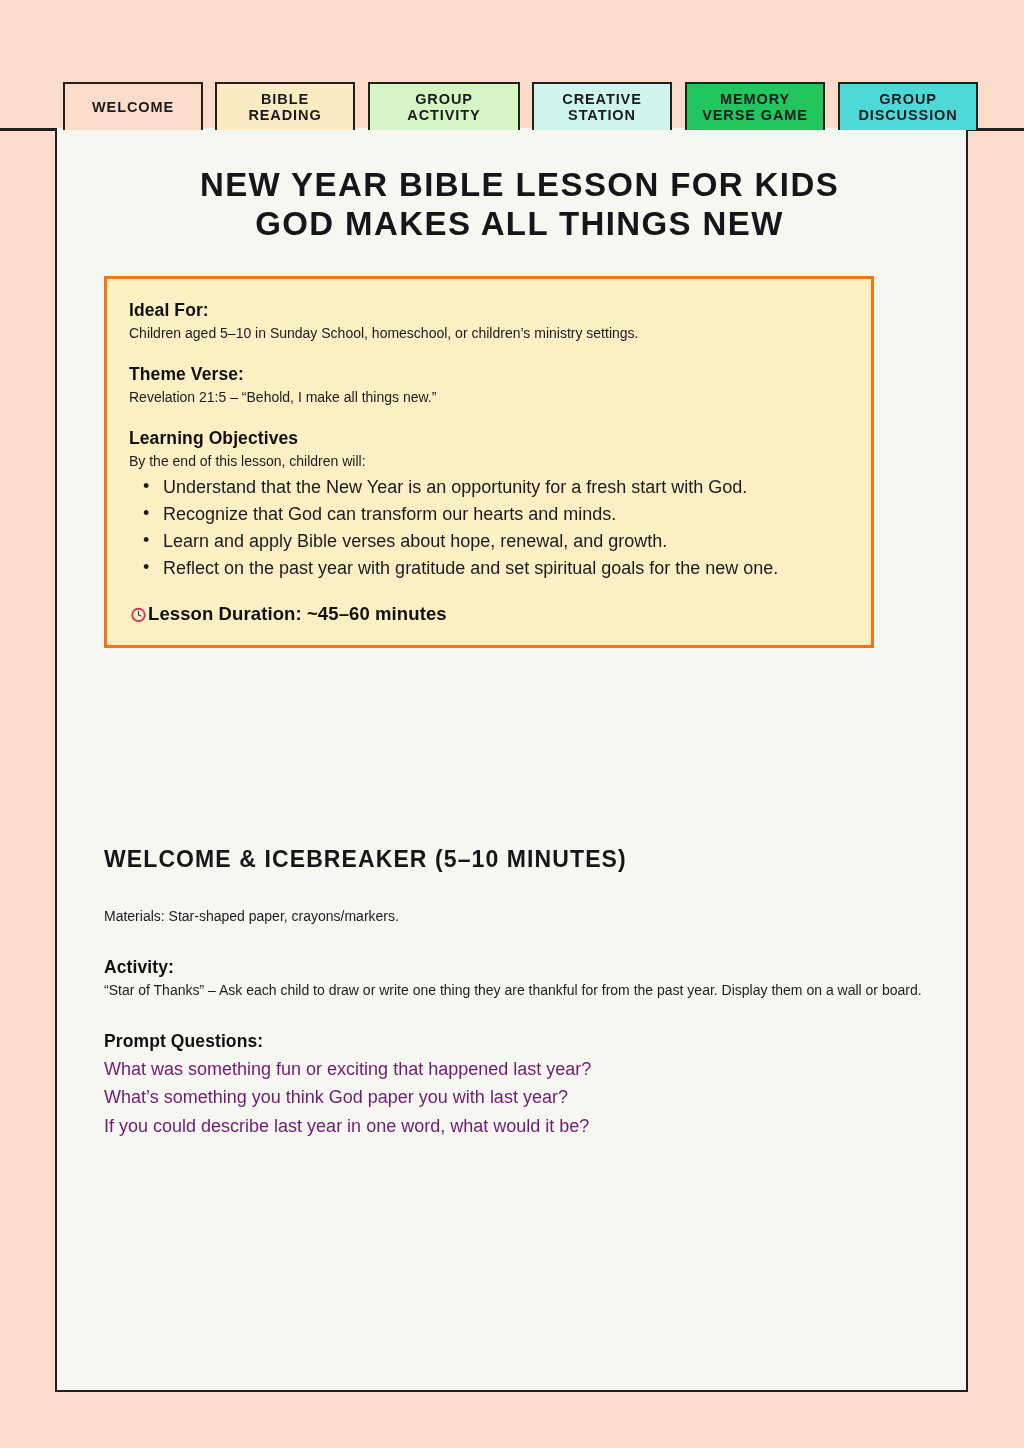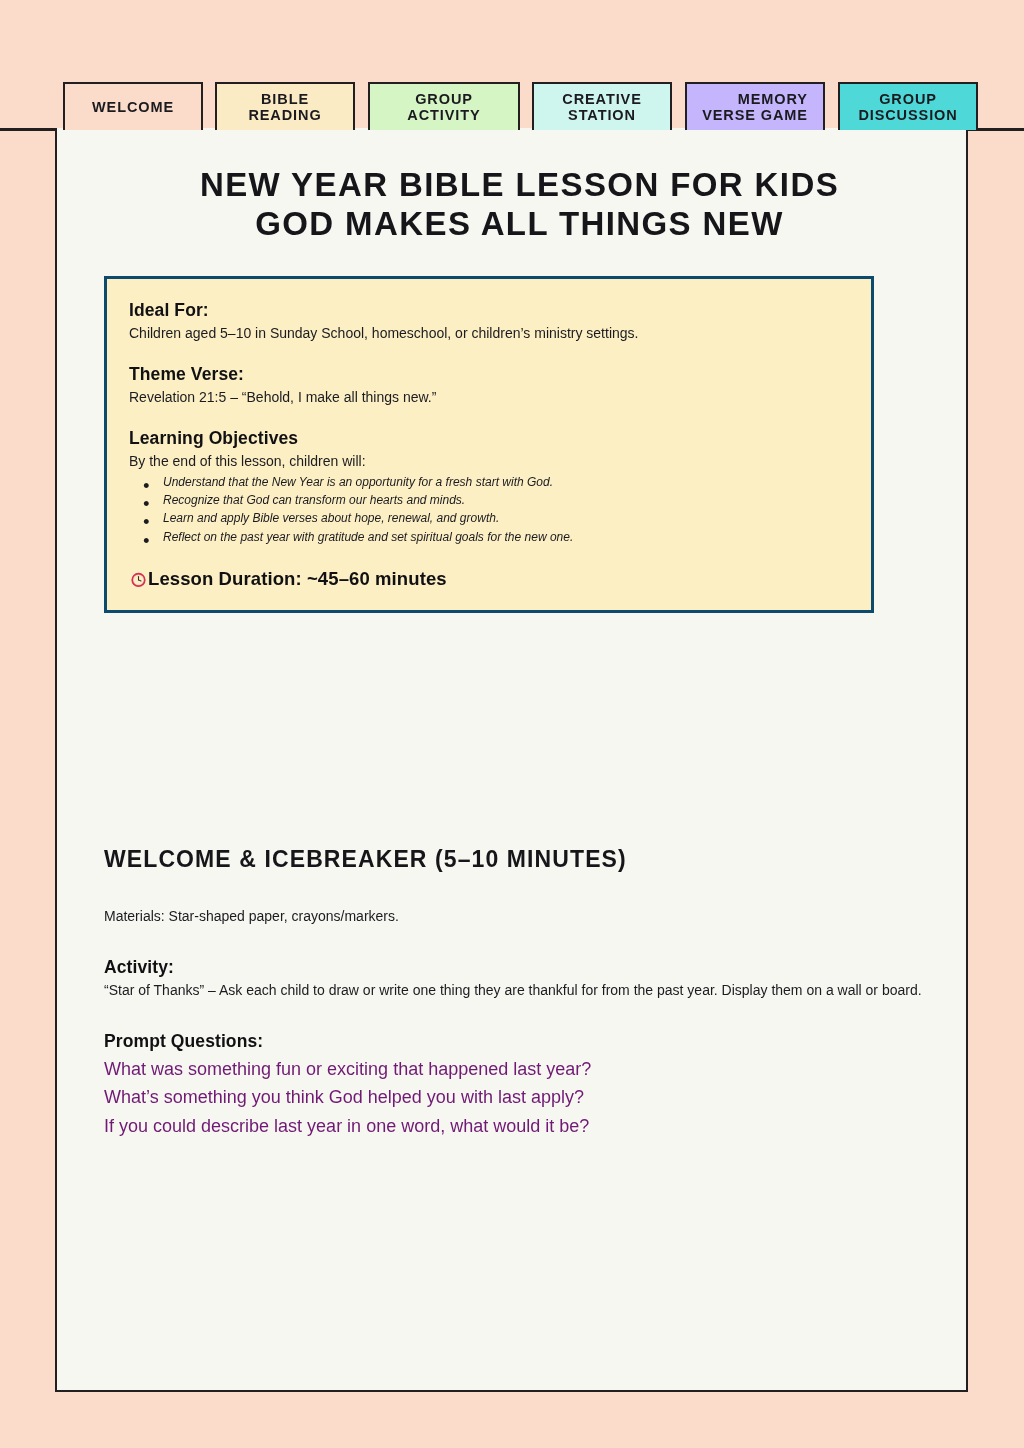--- a/index.html
+++ b/index.html
@@ -88,21 +88,21 @@
   }
   #doc-title .line2 { display: block; }
 
   
   #info-box {
     position: absolute;
     left: 47px;
     top: 148px;
     width: 770px;
     background: #FCEFC4;
-    border: 3px solid #0c4a6e;
+    border: 3px solid #f97316;
     box-sizing: border-box;
     padding: 21px 22px 20px 22px;
   }
   #info-box .blk { margin: 0 0 20px 0; }
   #info-box .blk:last-child { margin-bottom: 0; }
   .lbl {
     font-weight: 700;
     font-size: 17.5px;
     color: #111114;
     margin: 0 0 3px 0;
@@ -113,26 +113,25 @@
     line-height: 1.42;
     color: #1b1b20;
     margin: 0;
   }
   ul.objectives {
     margin: 2px 0 0 0;
     padding-left: 34px;
     list-style: none;
   }
   ul.objectives li {
-    font-size: 12px;
+    font-size: 18px;
     line-height: 1.45;
     color: #1b1b20;
     position: relative;
     margin-bottom: 1px;
-    font-style: italic;
   }
   ul.objectives li::before {
     content: "\2022";
     position: absolute;
     left: -20px;
     top: -1px;
     font-size: 18px;
     color: #1b1b20;
   }
   #duration-row {
@@ -190,21 +189,21 @@
   <div class="tab-gap" style="width:12px"></div>
   <div class="tab" style="width: 140px; background: rgb(251, 235, 196);">BIBLE
 READING</div>
   <div class="tab-gap" style="width:13px"></div>
   <div class="tab" style="width: 152px; background: rgb(213, 245, 196);">GROUP
 ACTIVITY</div>
   <div class="tab-gap" style="width:12px"></div>
   <div class="tab" style="width: 140px; background: rgb(207, 245, 239);">CREATIVE
 STATION</div>
   <div class="tab-gap" style="width:13px"></div>
-  <div class="tab" style="width: 140px; background: #c4b5fd; text-align: right;">MEMORY
+  <div class="tab" style="width: 140px; background: #22c55e;">MEMORY
 VERSE GAME</div>
   <div class="tab-gap" style="width:13px"></div>
   <div class="tab" style="width: 140px; background: rgb(79, 216, 216);">GROUP
 DISCUSSION</div>
 </div>
 
 <div id="content-panel" style="background: rgb(247, 247, 241);">
 
   <h1 id="doc-title"><span>NEW YEAR BIBLE LESSON FOR KIDS</span><span class="line2">GOD MAKES ALL THINGS NEW</span></h1>
 
@@ -256,19 +255,19 @@
     </div>
 
     <div class="sec-blk">
       <div class="lbl">Activity:</div>
       <p class="body-txt"> “Star of Thanks” – Ask each child to draw or write one thing they are thankful for from the past year. Display them on a wall or board.</p>
     </div>
 
     <div class="sec-blk">
       <div class="lbl">Prompt Questions:</div>
       <p class="q-line">What was something fun or exciting that happened last year?</p>
-      <p class="q-line">What’s something you think God helped you with last apply?</p>
+      <p class="q-line">What’s something you think God paper you with last year?</p>
       <p class="q-line">If you could describe last year in one word, what would it be?</p>
     </div>
 
   </div>
 
 </div>
 
 </body></html>

